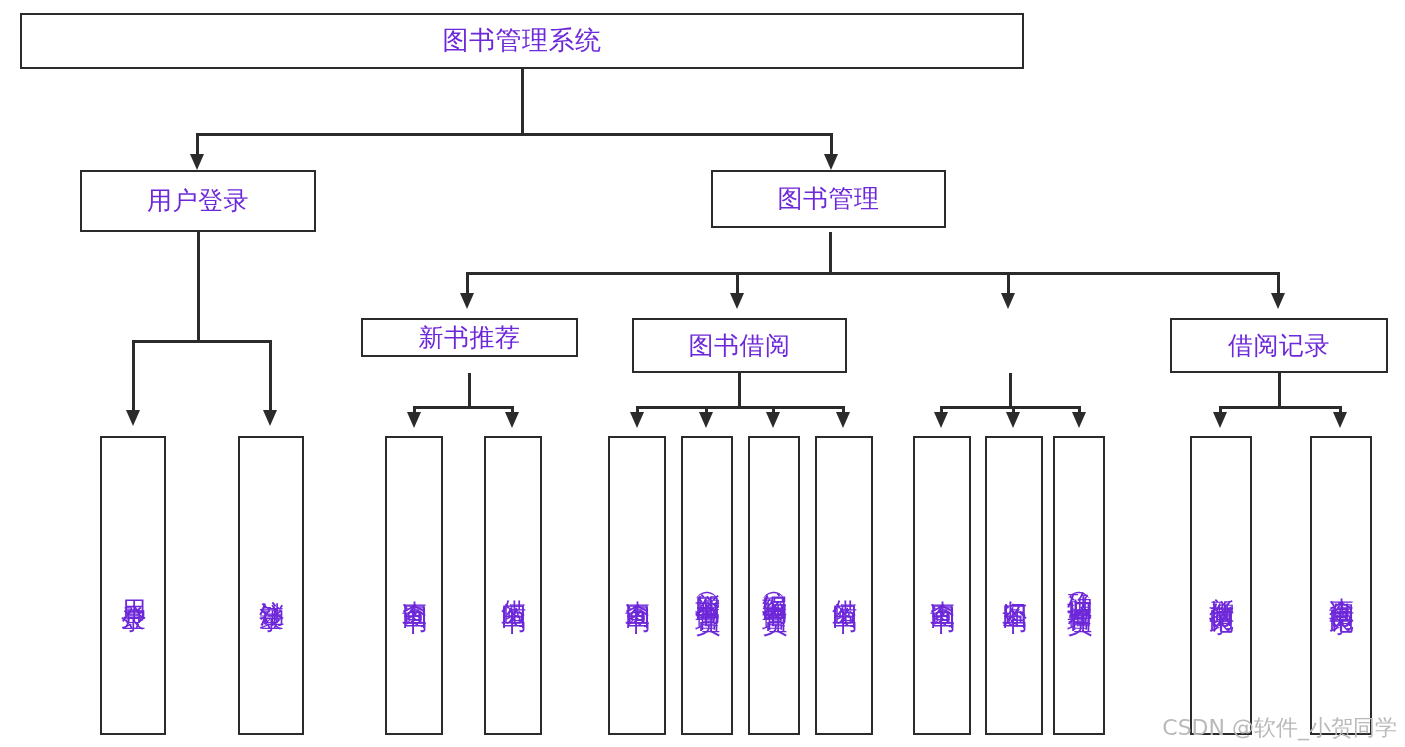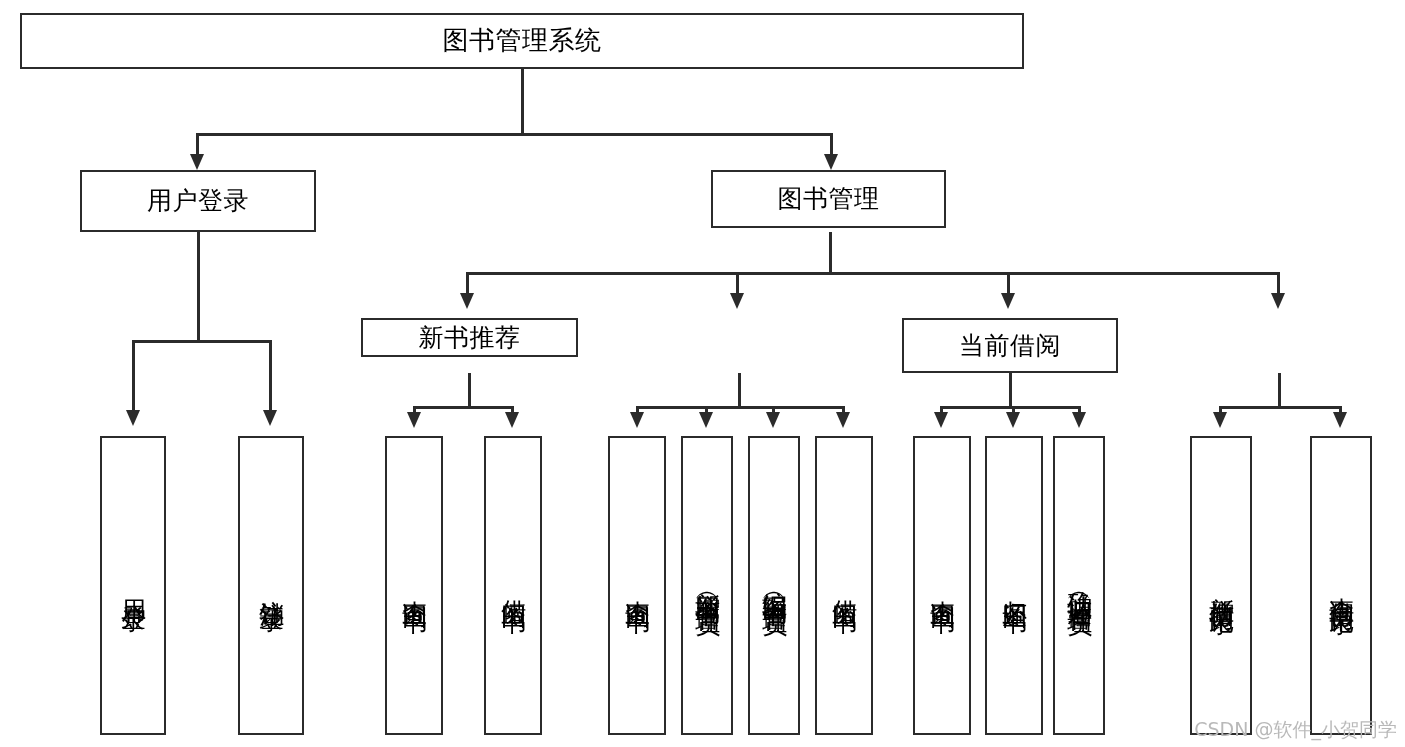--- a/index.html
+++ b/index.html
@@ -20,21 +20,21 @@
   }
   
   .node {
     position: absolute;
     box-sizing: border-box;
     border: 2.5px solid #2b2b2b;
     background: #ffffff;
     display: flex;
     align-items: center;
     justify-content: center;
-    color: #000000;
+    color: #6d28d9;
     line-height: 1.12;
   }
   .node .label {
     display: block;
     text-align: center;
     white-space: pre;
   }
   
   .node.horiz .label {
     font-size: 25px;
@@ -69,21 +69,21 @@
     height: 0;
     border-left: 7px solid transparent;
     border-right: 7px solid transparent;
     border-top: 16px solid #2b2b2b;
   }
   
   #watermark {
     position: absolute;
     right: 8px;
     bottom: 4px;
-    font-size: 19px;
+    font-size: 22px;
     color: #b9b9b9;
     font-family: "DejaVu Sans", "Liberation Sans", sans-serif;
     white-space: nowrap;
     pointer-events: none;
   }
 </style>
 </head>
 <body>
 
 <div id="canvas">
@@ -156,25 +156,28 @@
   </div>
 
   <div class="node horiz" style="left:711px; top:170px; width:235px; height:58px;">
     <span class="label">图书管理</span>
   </div>
 
   <div class="node horiz" style="left:361px; top:318px; width:217px; height:39px;">
     <span class="label">新书推荐</span>
   </div>
 
-
-  <div class="node horiz" style="left:902px; top:318px; width:216px; height:55px;">
-    <span class="label">当前借阅</span>
-  </div>
-
+  <div class="node horiz" style="left:632px; top:318px; width:215px; height:55px;">
+    <span class="label">图书借阅</span>
+  </div>
+
+
+  <div class="node horiz" style="left:1170px; top:318px; width:218px; height:55px;">
+    <span class="label">借阅记录</span>
+  </div>
 
   <div class="node vert" style="left:100px; top:436px; width:66px; height:299px;">
     <span class="label">用户登录</span>
   </div>
   <div class="node vert" style="left:238px; top:436px; width:66px; height:299px;">
     <span class="label">注销登录</span>
   </div>
 
   <div class="node vert" style="left:385px; top:436px; width:58px; height:299px;">
     <span class="label">查询图书</span>

